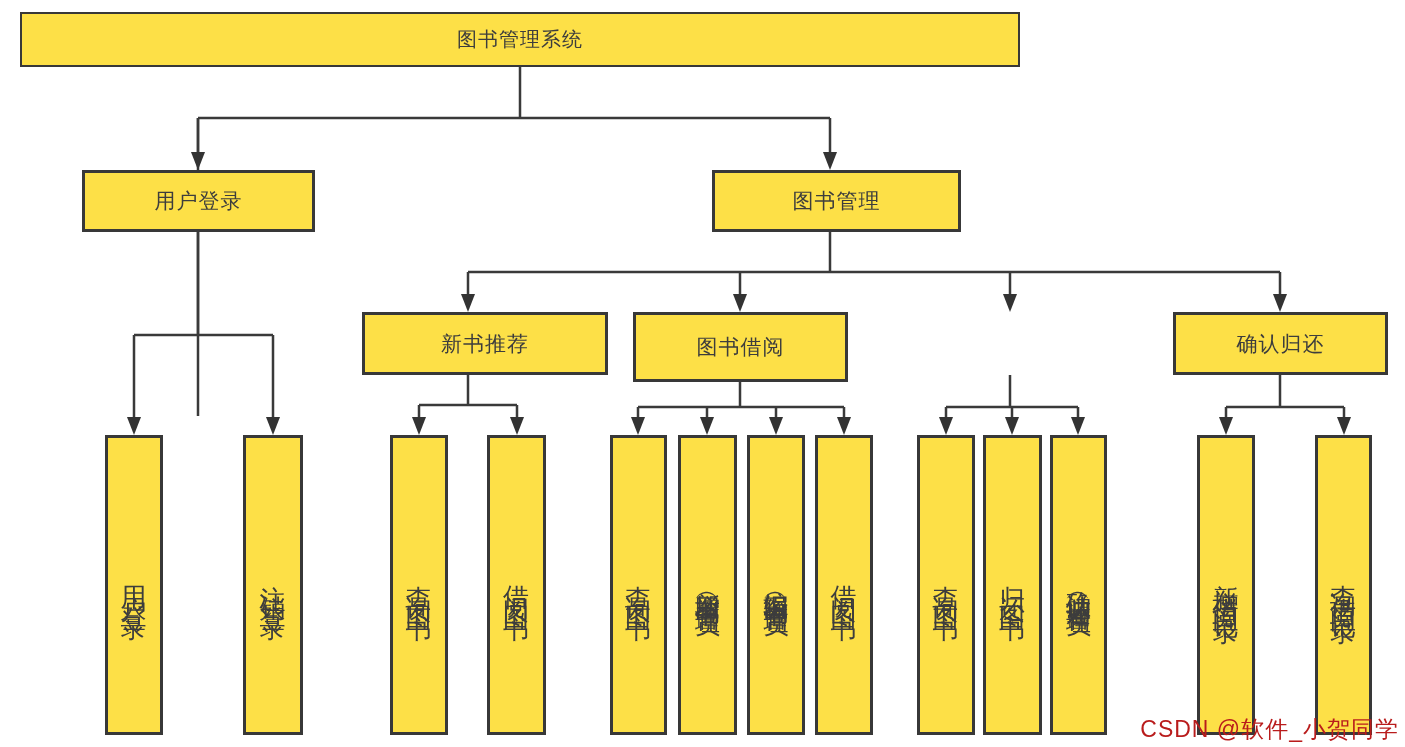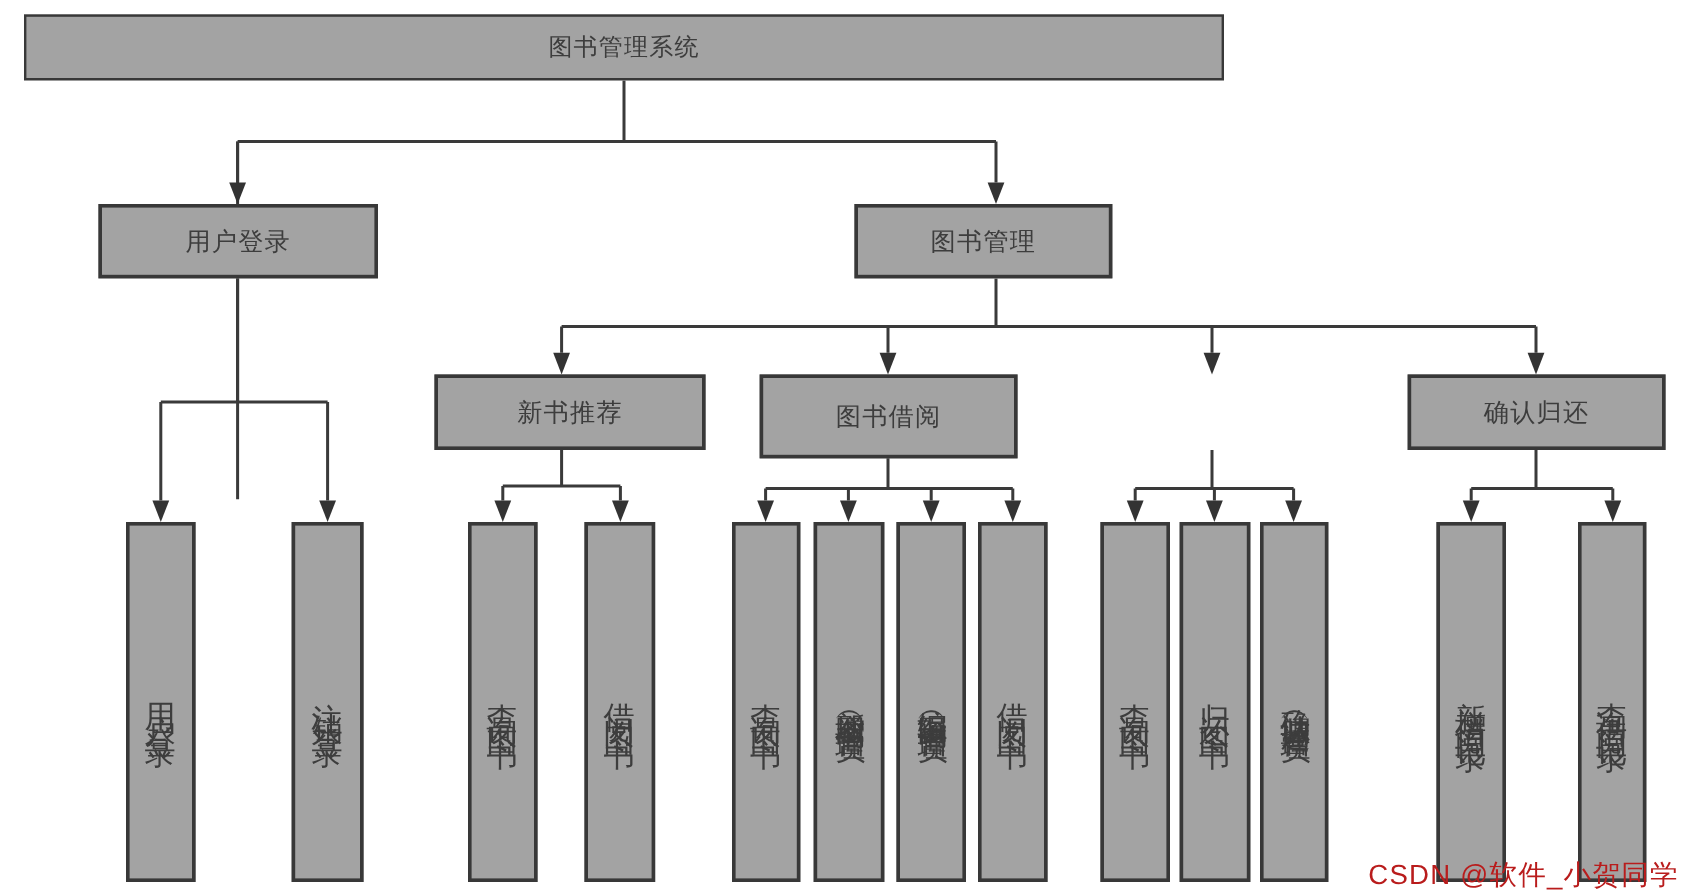--- a/index.html
+++ b/index.html
@@ -27,21 +27,21 @@
     stroke-width: 2.5;
     fill: none;
   }
   .connectors polygon {
     fill: #333333;
     stroke: none;
   }
   .node {
     position: absolute;
     box-sizing: border-box;
-    background: #a3a3a3;
+    background: #fde047;
     border: 3px solid #383838;
     color: #3d3d3d;
     display: flex;
     align-items: center;
     justify-content: center;
     z-index: 2;
   }
   .h-label { font-size: 21px; letter-spacing: 1px; }
   .root   { border-width: 2px; font-size: 20px; }
   .leaf {
@@ -101,23 +101,23 @@
     <polygon points="1071,417 1085,417 1078,435"></polygon>
 
     <path d="M1280 375 V407 M1226 407 H1344 M1226 407 V417 M1344 407 V417"></path>
     <polygon points="1219,417 1233,417 1226,435"></polygon>
     <polygon points="1337,417 1351,417 1344,435"></polygon>
   </svg>
 
   <div class="node root h-label" style="left:20px; top:12px; width:1000px; height:55px;">图书管理系统</div>
 
   <div class="node h-label" style="left:82px; top:170px; width:233px; height:62px;">用户登录</div>
-  <div class="node h-label" style="left:712px; top:170px; width:215px; height:62px;">图书管理</div>
+  <div class="node h-label" style="left:712px; top:170px; width:249px; height:62px;">图书管理</div>
 
-  <div class="node h-label" style="left:362px; top:312px; width:226px; height:63px;">新书推荐</div>
+  <div class="node h-label" style="left:362px; top:312px; width:246px; height:63px;">新书推荐</div>
   <div class="node h-label" style="left:633px; top:312px; width:215px; height:70px;">图书借阅</div>
   <div class="node h-label" style="left:1173px; top:312px; width:215px; height:63px;">确认归还</div>
 
   <div class="node leaf" style="left:105px; top:435px; width:58px; height:300px;">用户登录</div>
   <div class="node leaf" style="left:243px; top:435px; width:60px; height:300px;">注销登录</div>
 
   <div class="node leaf" style="left:390px; top:435px; width:58px; height:300px;">查询图书</div>
   <div class="node leaf" style="left:487px; top:435px; width:59px; height:300px;">借阅图书</div>
 
   <div class="node leaf" style="left:610px; top:435px; width:57px; height:300px;">查询图书</div>

